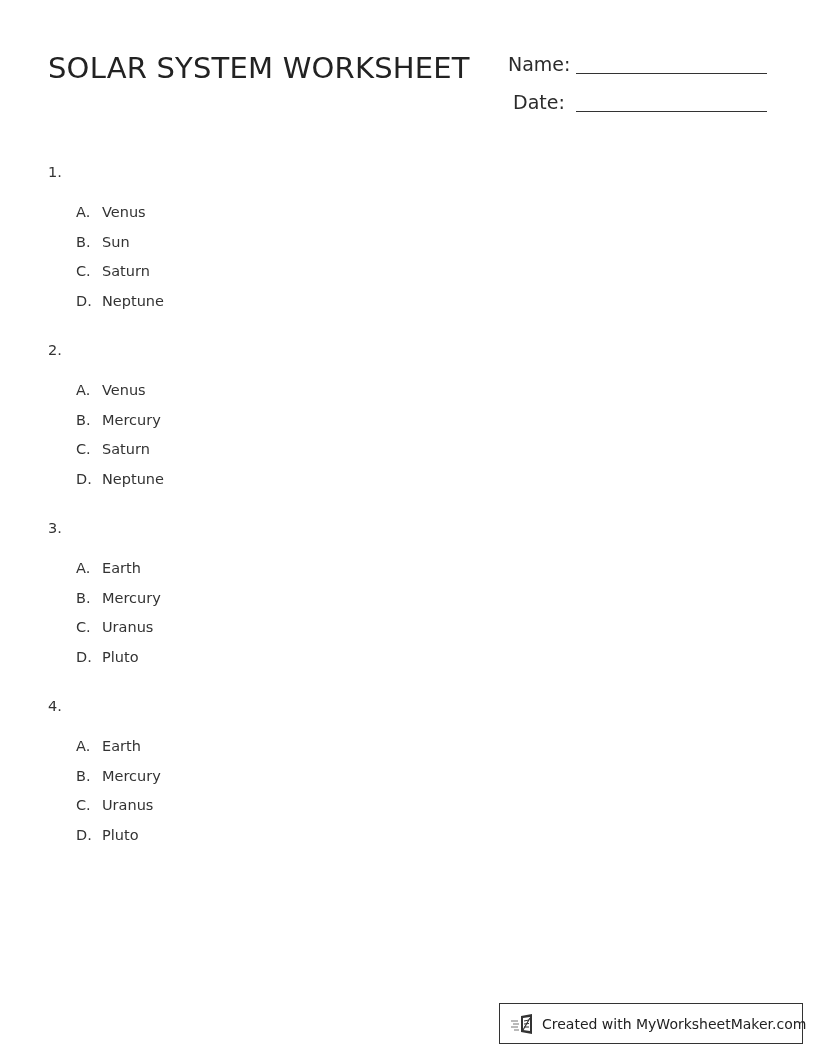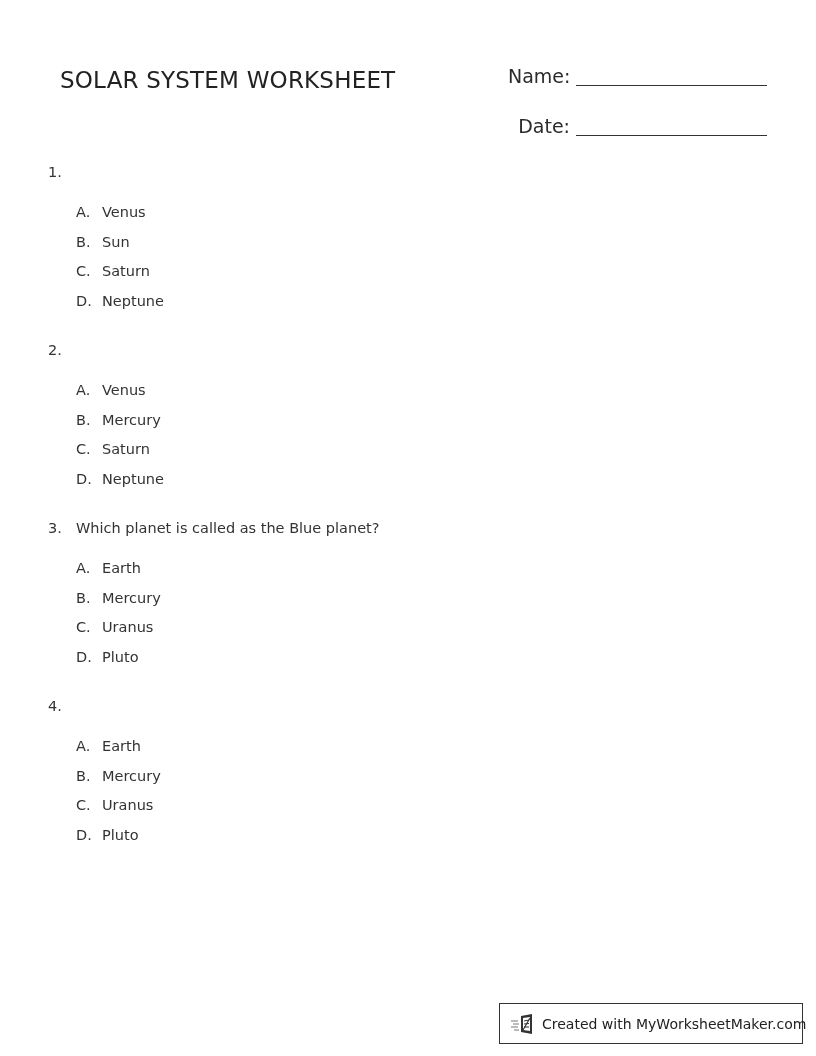--- a/index.html
+++ b/index.html
@@ -12,50 +12,49 @@
       height: 1056px;
       position: relative;
       overflow: hidden;
       font-family: "DejaVu Sans", sans-serif;
       color: #2b2b2b;
     }
     .title {
       position: absolute;
       left: 48px;
       top: 48px;
-      font-size: 23px;
+      font-size: 29px;
       font-weight: normal;
       letter-spacing: 0.2px;
       color: #222222;
-      margin: 12px;
+      margin: 0;
       line-height: 40px;
       white-space: nowrap;
     }
     .field {
       position: absolute;
       display: flex;
       align-items: flex-end;
     }
     .field-label {
       font-size: 19px;
       color: #2b2b2b;
-      text-align: right;
+      text-align: center;
       width: 62px;
       line-height: 24px;
-      margin-top: 12px;
     }
     .field-line {
       width: 191px;
       height: 0;
       border-bottom: 1px solid #333333;
       margin-left: 6px;
       margin-bottom: 2px;
     }
     .name-field { left: 508px; top: 52px; }
-    .date-field { left: 508px; top: 102px; }
+    .date-field { left: 508px; top: 90px; }
 
     .question {
       position: absolute;
       left: 48px;
       width: 720px;
     }
     .q-row {
       display: flex;
       font-size: 14.5px;
       line-height: 20px;
@@ -164,21 +163,20 @@
     <div class="option">
       <span class="opt-letter">D.</span>
       <span>Neptune</span>
     </div>
   </div>
 </div>
 
 <div class="question" style="top:518px;">
   <div class="q-row">
     <span class="q-num">3.</span>
-    <span>Which planet is called as the Blue planet?</span>
   </div>
   <div class="options">
     <div class="option">
       <span class="opt-letter">A.</span>
       <span>Earth</span>
     </div>
     <div class="option">
       <span class="opt-letter">B.</span>
       <span>Mercury</span>
     </div>

